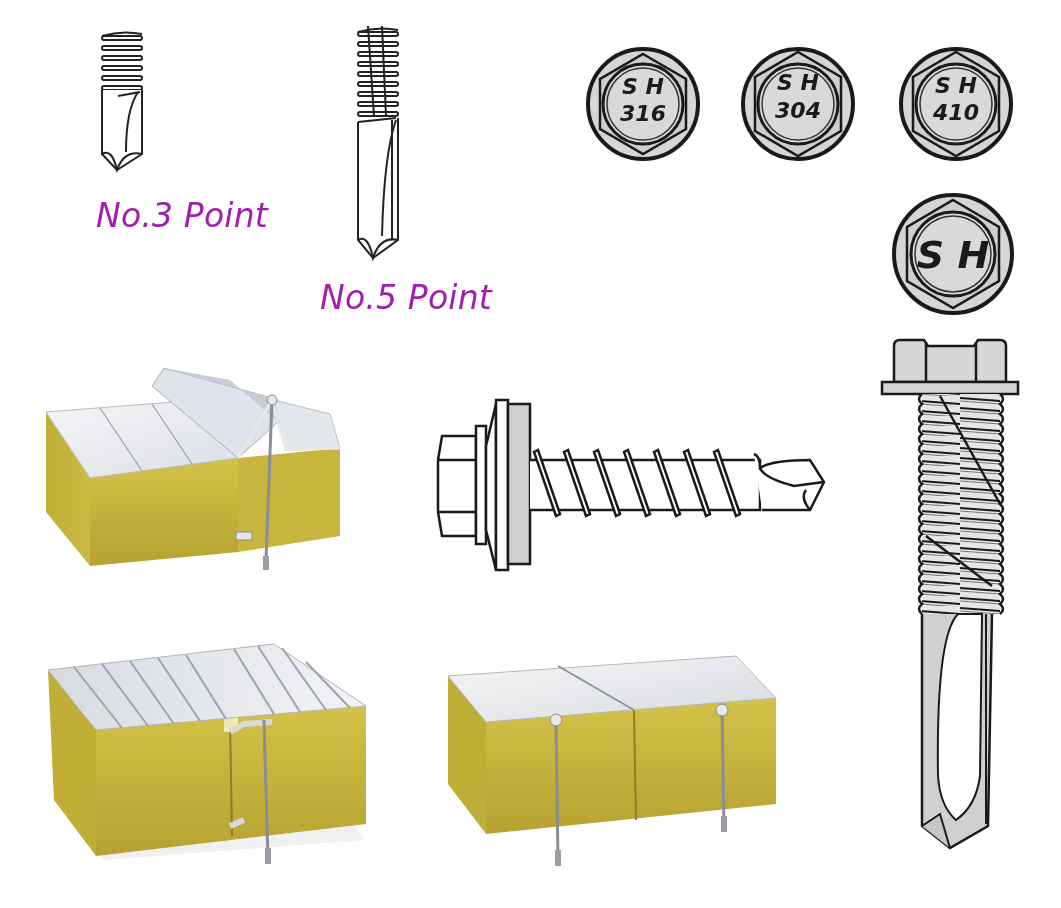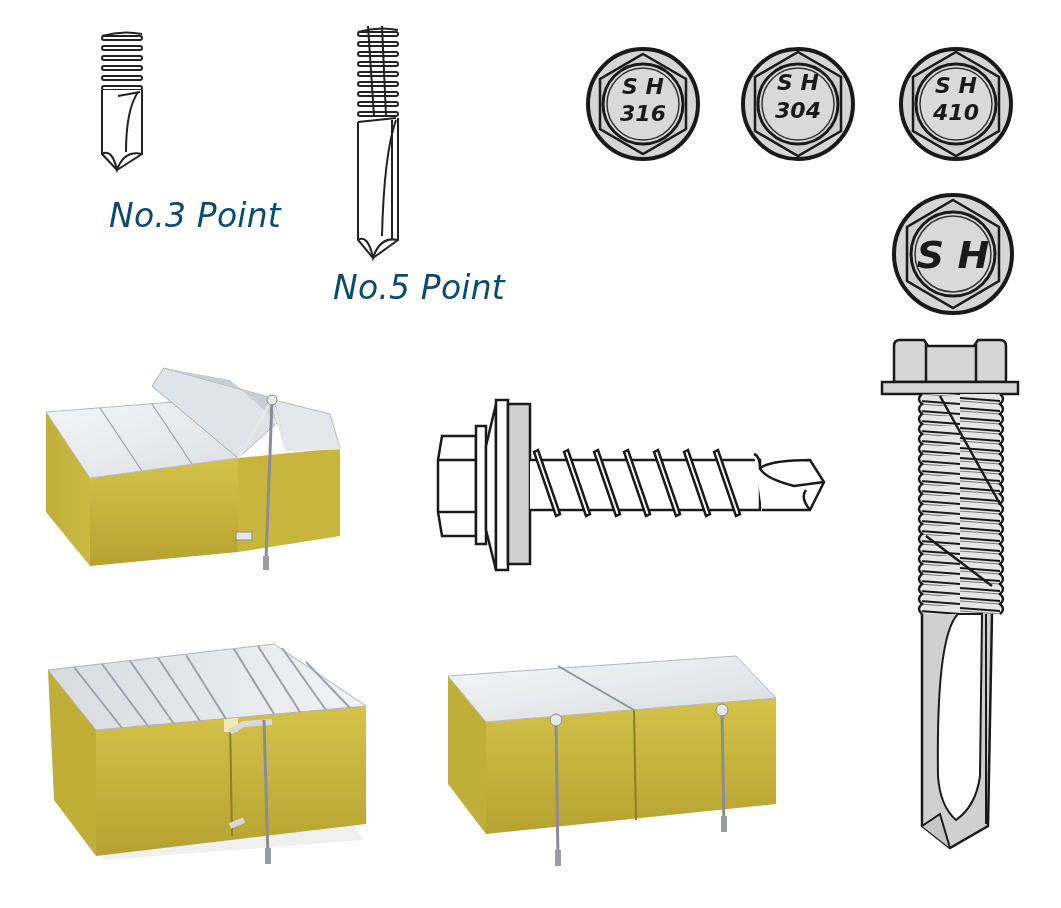--- a/index.html
+++ b/index.html
@@ -1,18 +1,18 @@
 <!DOCTYPE html>
 <html><head>
 <meta charset="utf-8">
 <style>
   html, body { margin: 0; padding: 0; background: #ffffff; }
   body { width: 1061px; height: 908px; position: relative; overflow: hidden; font-family: "DejaVu Sans", sans-serif; }
   .abs { position: absolute; font-style: italic; }
-  .label { font-family: "DejaVu Sans", sans-serif; font-size: 33px; color: #0c4a6e; white-space: nowrap; letter-spacing: 0.2px; margin-left: 13px; }
+  .label { font-family: "DejaVu Sans", sans-serif; font-size: 33px; color: #a21caf; white-space: nowrap; letter-spacing: 0.2px; }
   .headtxt { font-family: "DejaVu Sans", sans-serif; font-weight: bold; fill: #1a1a1a; }
   svg { display: block; overflow: visible; }
 </style>
 </head>
 <body>
 
 <div class="abs" style="left:96px; top:22px;">
   <svg width="50" height="152" viewBox="0 0 50 152">
     <g stroke="#222" stroke-width="2" fill="#fff">
       <path d="M6 14 Q26 8 46 12" fill="none"></path>
@@ -47,21 +47,21 @@
       <path d="M16 2 L22 92" fill="none"></path>
       <path d="M30 2 L34 92" fill="none"></path>
       <path d="M6 98 L6 216 L21 234 L46 216 L46 94"></path>
       <path d="M6 216 Q16 210 21 234 Q28 212 46 216" fill="none"></path>
       <path d="M44 96 Q32 130 30 212" fill="none"></path>
       <path d="M6 98 L44 94" fill="none"></path>
       <line x1="40" y1="96" x2="40" y2="216"></line>
     </g>
   </svg>
 </div>
-<div class="abs label" style="left:320px; top:268px;text-align:center;">No.5 Point</div>
+<div class="abs label" style="left:320px; top:278px;text-align:center;">No.5 Point</div>
 
 <div class="abs" style="left:585px; top:46px;">
   <svg width="116" height="116" viewBox="0 0 116 116">
     <circle cx="58" cy="58" r="55" fill="#d6d6d6" stroke="#1a1a1a" stroke-width="4"></circle>
     <polygon points="58,8 101,33 101,83 58,108 15,83 15,33" fill="#cfcfcf" stroke="#1a1a1a" stroke-width="2.5"></polygon>
     <circle cx="58" cy="58" r="40" fill="#d9d9d9" stroke="#1a1a1a" stroke-width="3"></circle>
     <circle cx="58" cy="58" r="36" fill="none" stroke="#333" stroke-width="1.5"></circle>
     <text x="58" y="48" text-anchor="middle" class="headtxt" font-size="22">S H</text>
     <text x="58" y="75" text-anchor="middle" class="headtxt" font-size="22">316</text>
   </svg>

